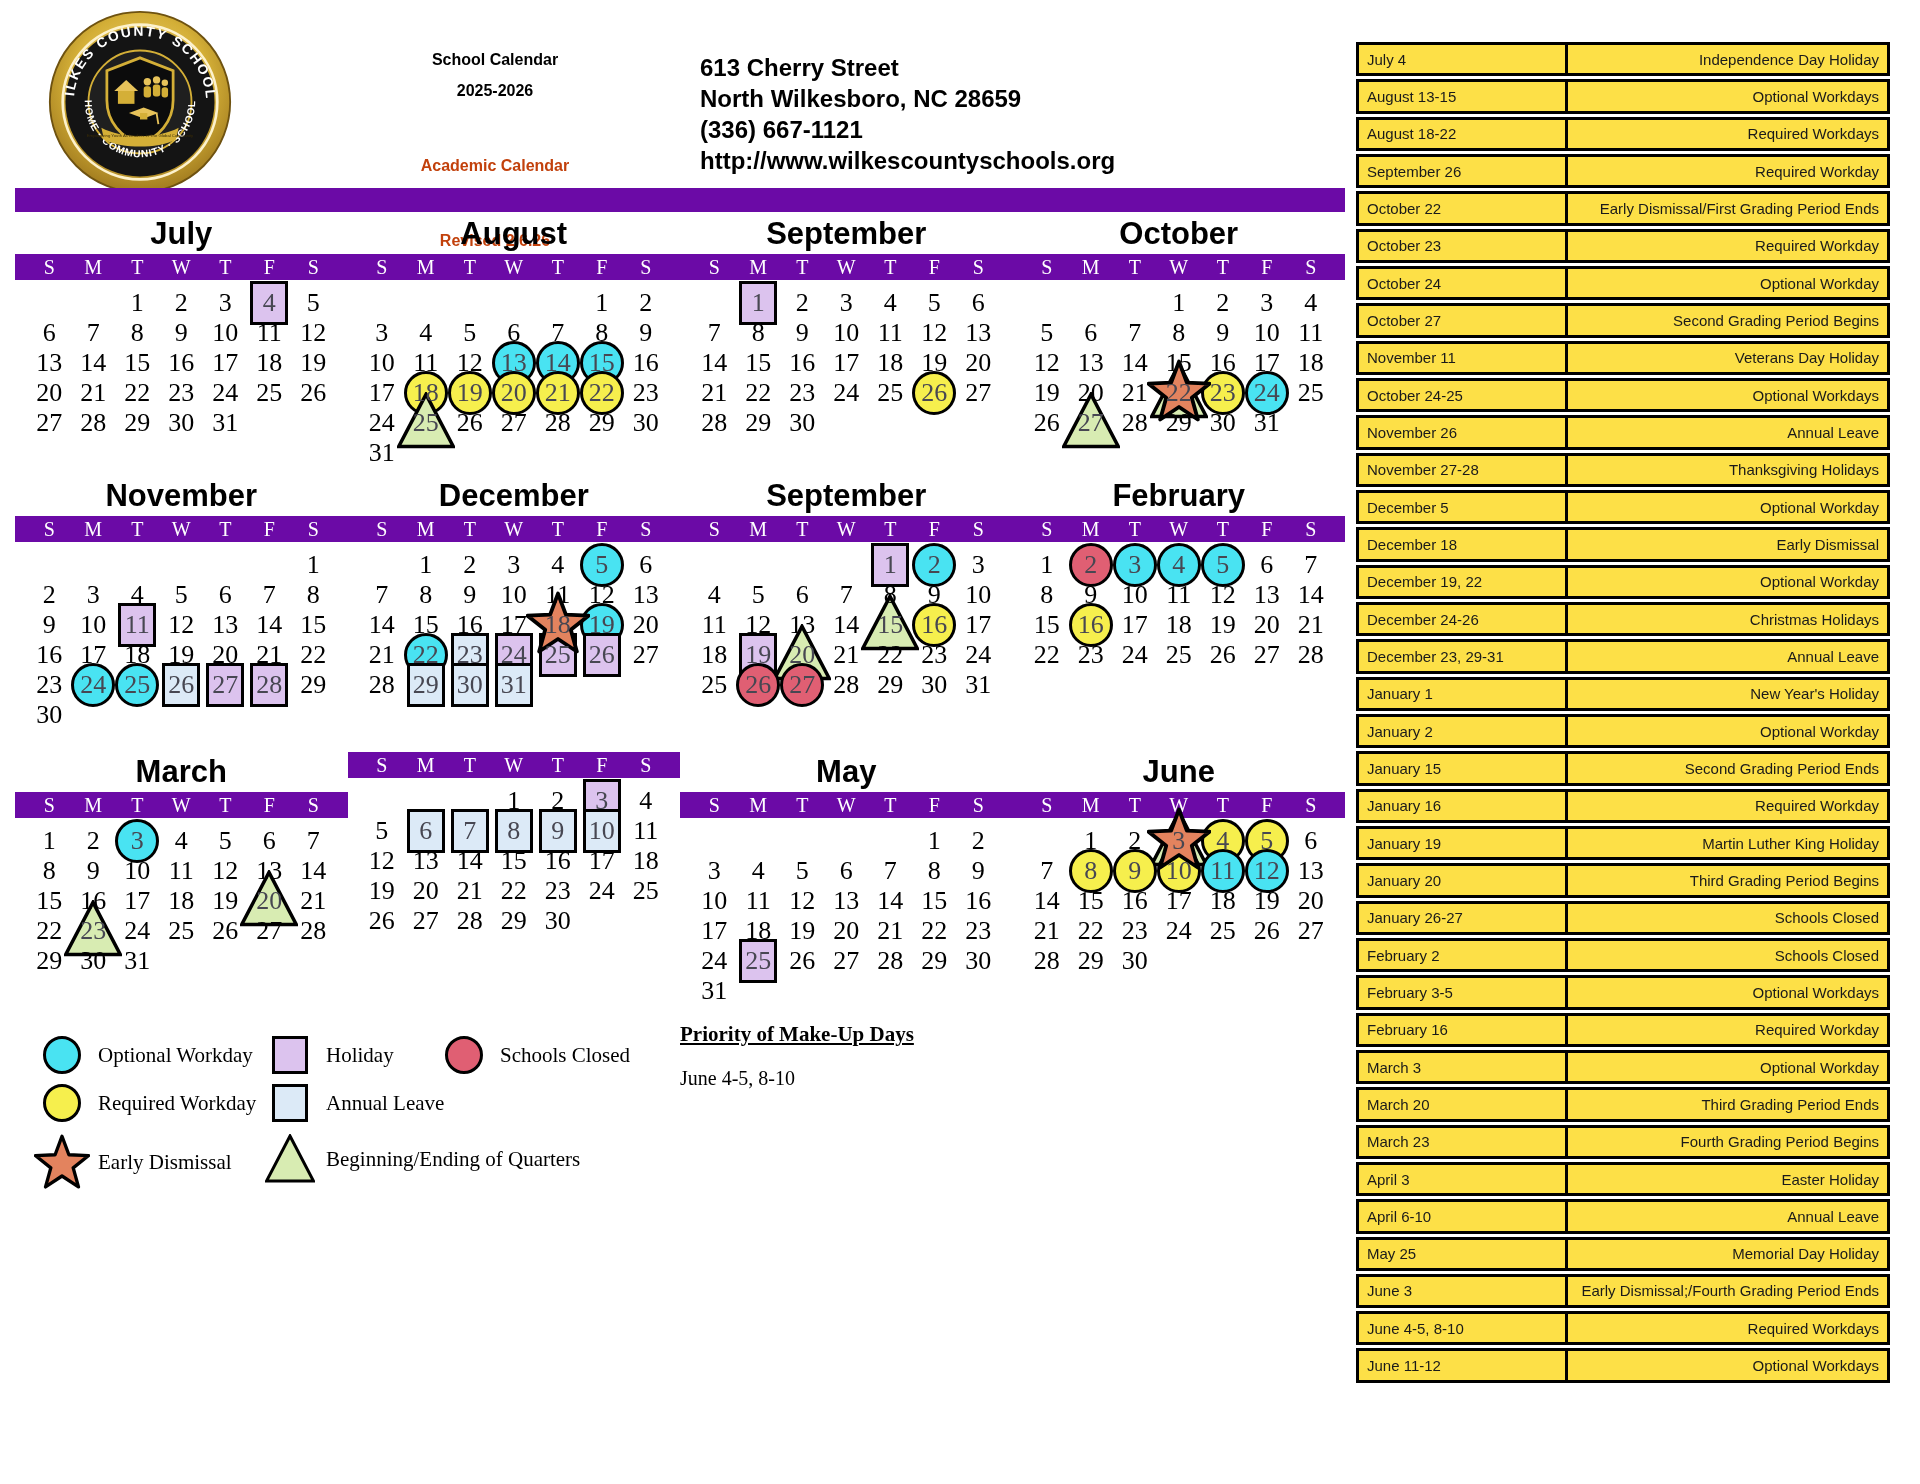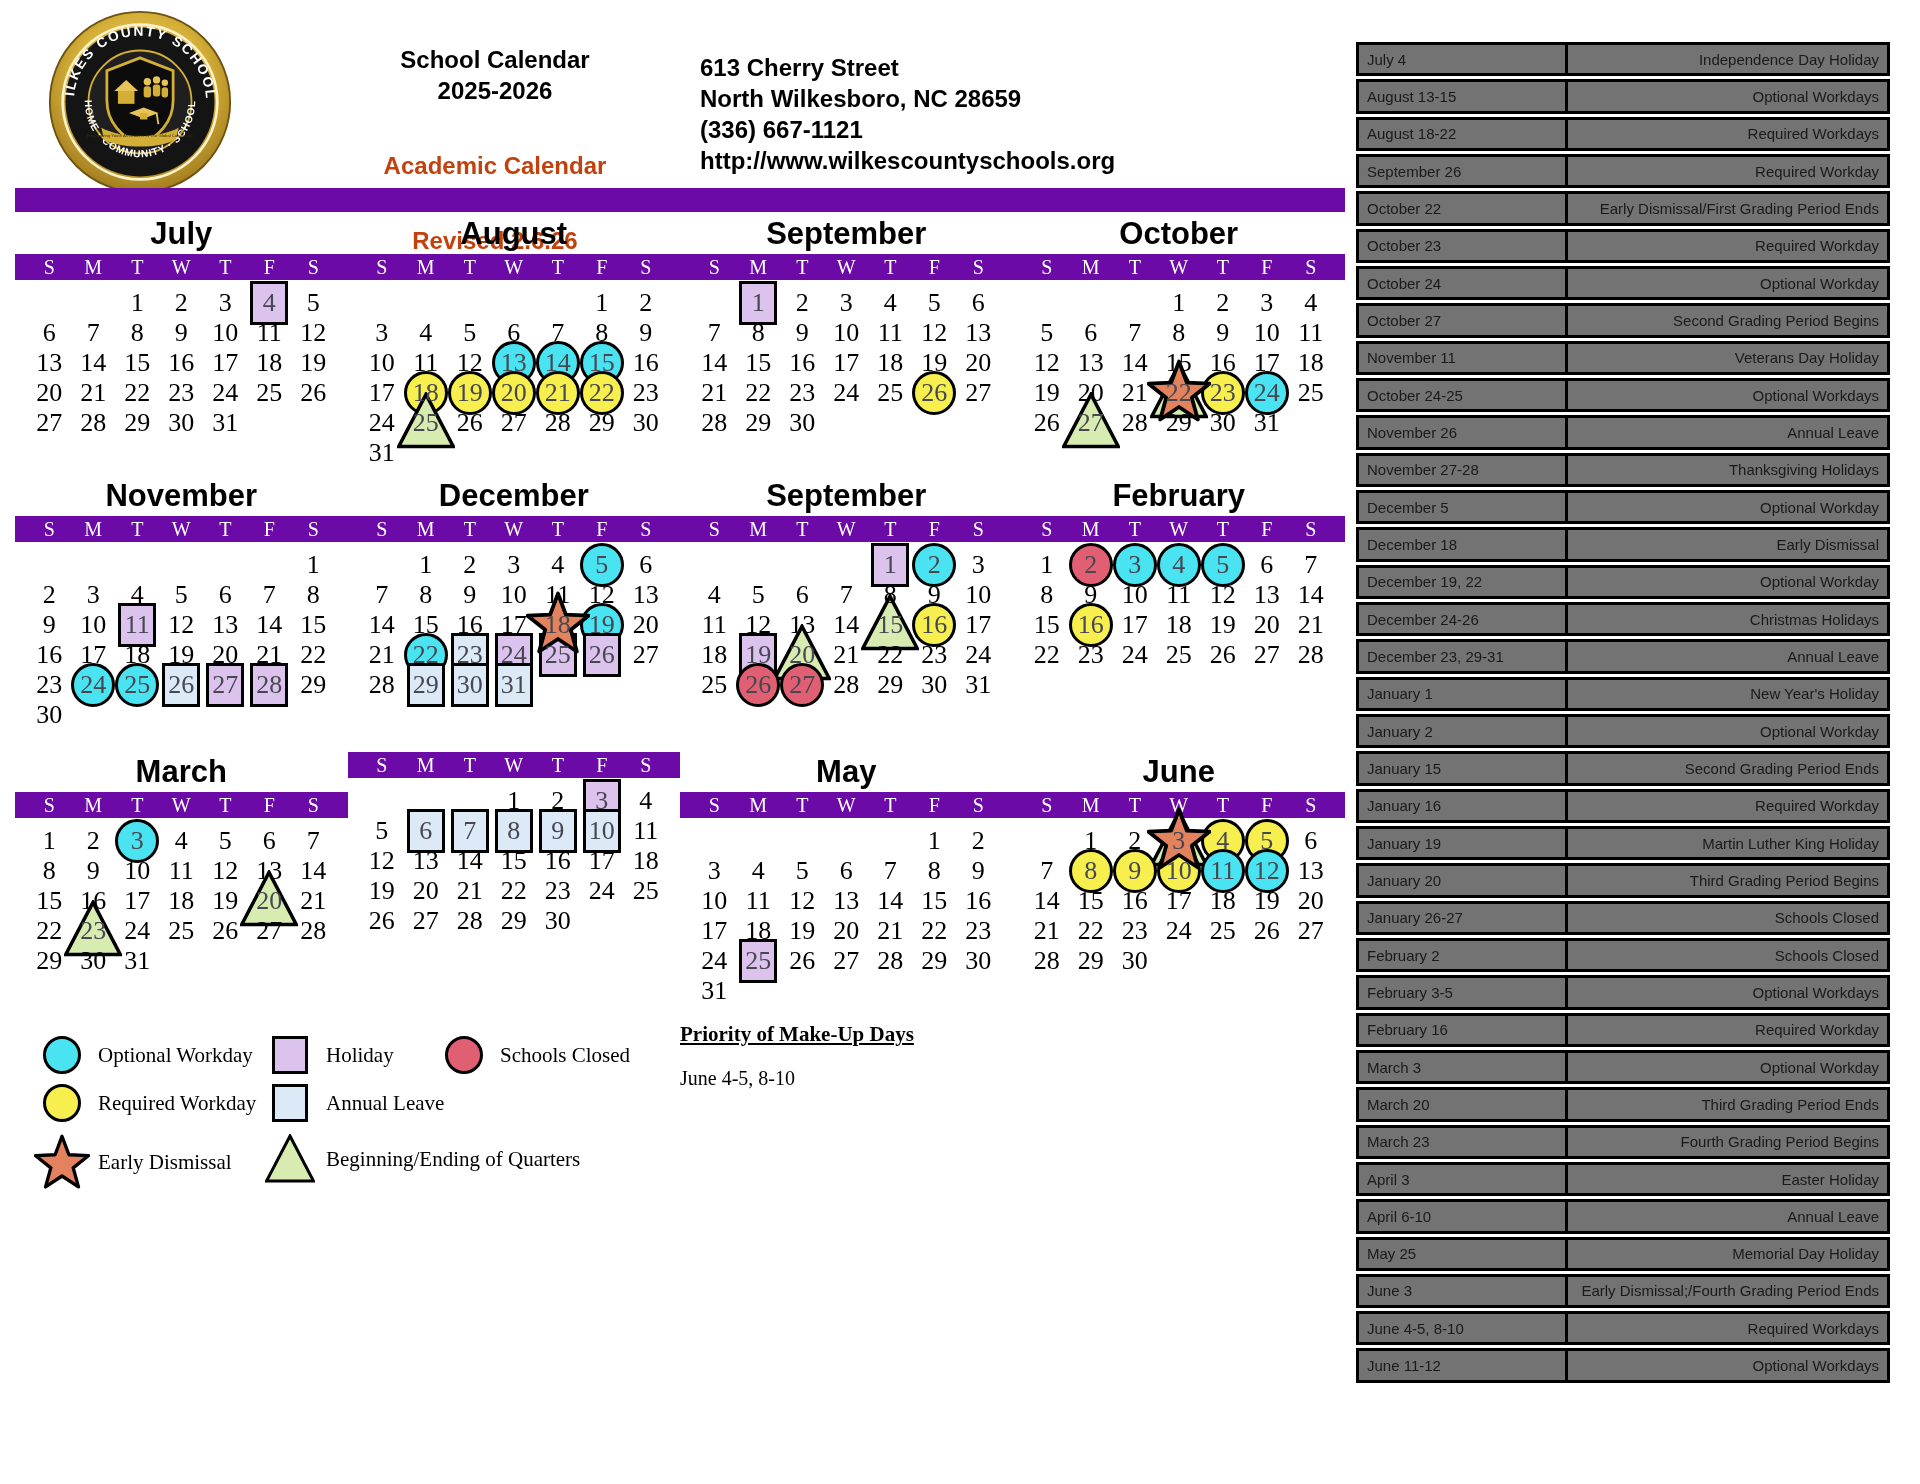--- a/index.html
+++ b/index.html
@@ -1,21 +1,21 @@
 <!DOCTYPE html>
 <html><head>
 <meta charset="utf-8">
 <style>
   html,body{margin:0;padding:0;background:#ffffff;}
   #page{position:relative;width:1920px;height:1484px;background:#fff;overflow:hidden;
         font-family:"Liberation Sans",sans-serif;}
   
   #logo{position:absolute;left:48px;top:10px;width:184px;height:184px;}
   #title-block{position:absolute;left:330px;top:44px;width:330px;text-align:center;}
-  #title-block div{font-weight:bold;font-size:24px;line-height:31px;color:#000;}
+  #title-block div{font-weight:bold;font-size:16px;line-height:31px;color:#000;}
   #title-block .red{color:#c2410c;margin-top:44px;}
   #address-block{position:absolute;left:700px;top:52px;width:420px;}
   #address-block div{font-weight:bold;font-size:24px;line-height:31px;color:#000;}
   
   #topbar{position:absolute;left:15px;top:188px;width:1330px;height:24px;background:#6b0aa6;}
   .cal-row{position:absolute;left:15px;width:1330px;display:grid;grid-template-columns:repeat(4,1fr);}
   #cal-row-0{top:214px;}
   #cal-row-1{top:476px;}
   #cal-row-2{top:752px;}
   .m-title{font-weight:bold;font-size:31px;height:40px;line-height:40px;text-align:center;color:#000;}
@@ -28,21 +28,21 @@
       font-family:"Liberation Serif",serif;font-size:26px;line-height:30px;color:#000;}
   .day-cell.marked .num{color:#474752;}
   .mk{position:absolute;left:50%;top:50%;transform:translate(-50%,-50%);z-index:1;box-sizing:border-box;}
   .mk.circle{width:44px;height:44px;border:3px solid #000;border-radius:50%;}
   .mk.square{width:38px;height:44px;border:3px solid #000;}
   .mk.svg{background:none;border:none;}
   .mk.star{z-index:2;}
   
   #events{position:absolute;left:1356px;top:42px;width:534px;height:1341px;
           display:flex;flex-direction:column;gap:3px;}
-  .evt-row{flex:1;border:3px solid #000;display:flex;background:#737373;}
+  .evt-row{flex:1;border:3px solid #000;display:flex;background:#fde047;}
   .evt-date{width:190px;display:flex;align-items:center;padding:2px 8px;font-size:15px;color:#1a1a1a;}
   .evt-name{flex:1;border-left:3px solid #000;display:flex;align-items:center;justify-content:flex-end;
             padding:2px 8px;font-size:15px;color:#1a1a1a;text-align:right;}
   
   #legend{position:absolute;left:30px;top:1036px;width:640px;height:160px;}
   .lg-item{position:absolute;display:flex;align-items:center;}
   .lg-shape{width:64px;display:flex;justify-content:center;align-items:center;}
   .lg-label{font-family:"Liberation Serif",serif;font-size:21px;color:#000;margin-left:4px;white-space:nowrap;}
   .lg-circle{width:38px;height:38px;border:3px solid #000;border-radius:50%;box-sizing:border-box;}
   .lg-square{width:36px;height:38px;border:3px solid #000;box-sizing:border-box;}

